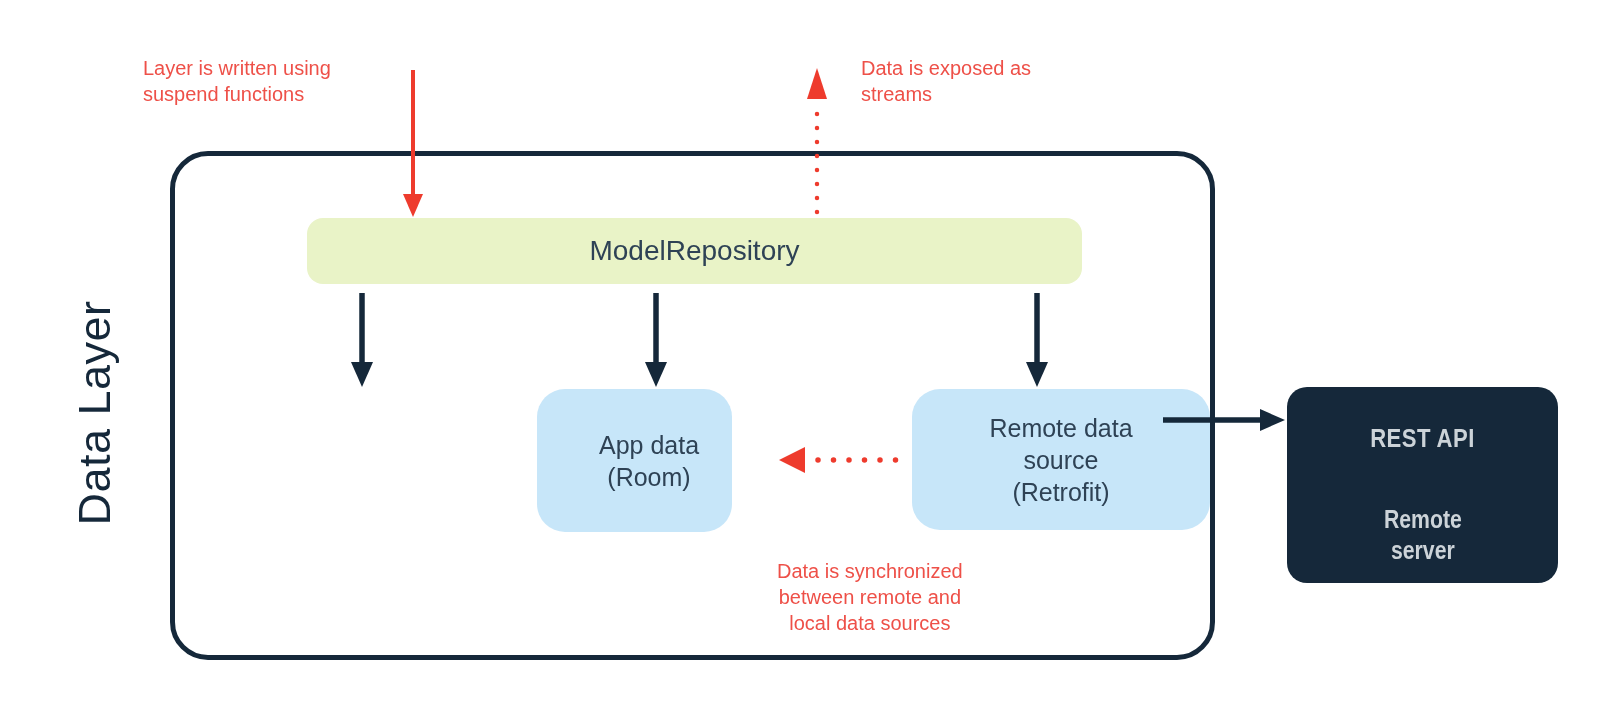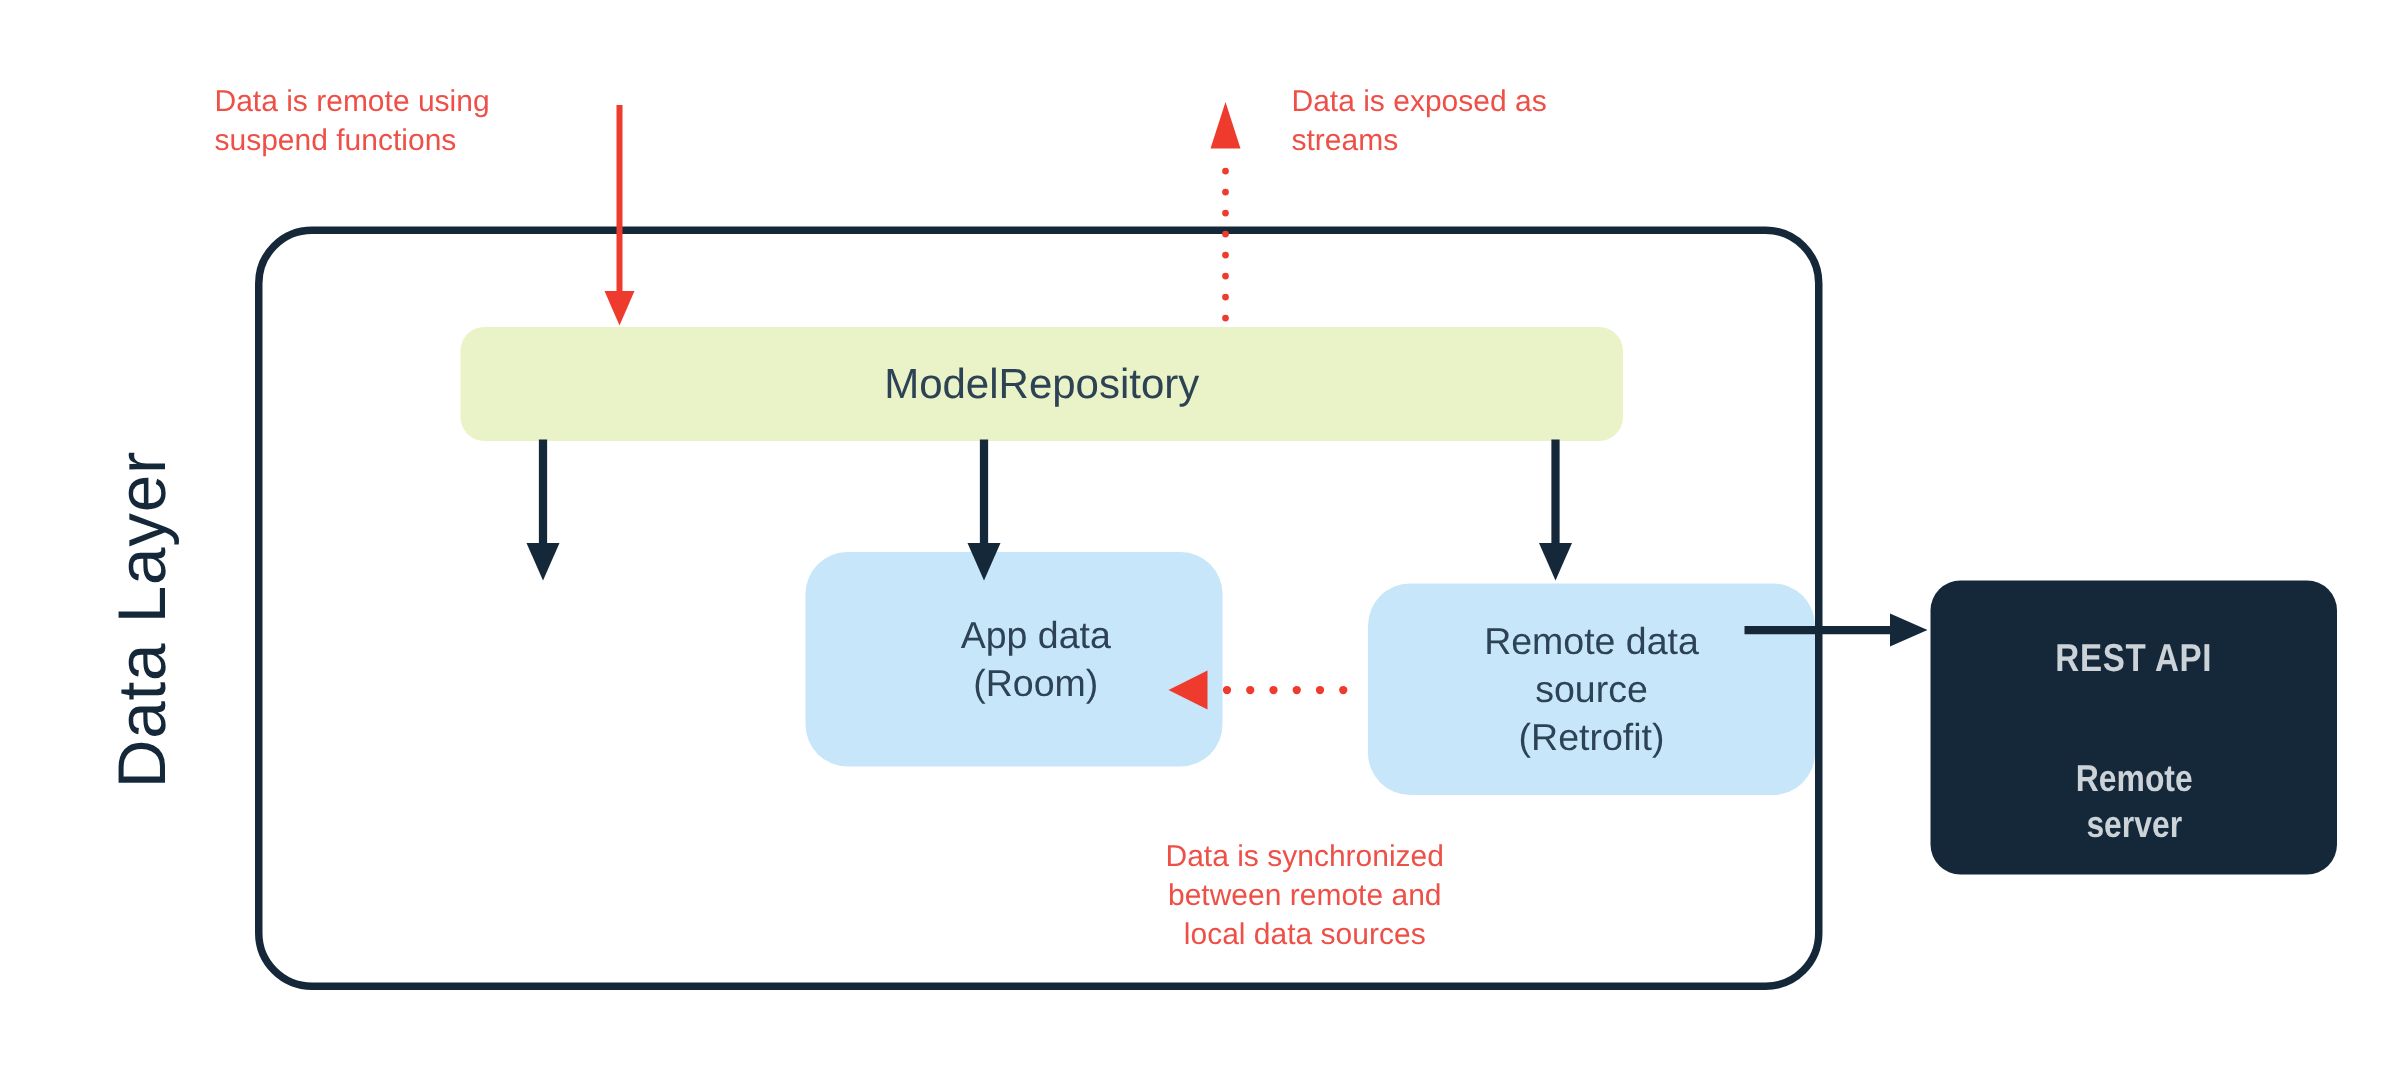--- a/index.html
+++ b/index.html
@@ -44,33 +44,33 @@
     justify-content: center;
     text-align: center;
     box-sizing: border-box;
     white-space: pre-line;
     color: var(--box-text, #2e4255);
   }
   .repo-box {
     left: 307px;
     top: 218px;
     width: 775px;
-    height: 76px;
+    height: 66px;
     background: var(--green, #e9f3c7);
     border-radius: 16px;
     font-size: 28px;
   }
   .blue-box {
     background: var(--blue, #c7e6f9);
     border-radius: 28px;
     font-size: 25px;
     line-height: 32px;
   }
   .blue-1 { left: 213px; top: 389px; width: 294px; height: 143px; }
-  .blue-2 { left: 537px; top: 368px; width: 278px; height: 143px; padding-left: 29px; }
+  .blue-2 { left: 537px; top: 389px; width: 195px; height: 143px; padding-left: 29px; }
   .blue-3 { left: 912px; top: 389px; width: 298px; height: 141px; }
   .rest-box {
     position: absolute;
     left: 1287px;
     top: 387px;
     width: 271px;
     height: 196px;
     background: var(--navy, #15283a);
     border-radius: 20px;
     color: var(--rest-text, #ccd3d8);
@@ -145,21 +145,21 @@
 source
 (Retrofit)</span>
   </div>
 
   <div class="rest-box">
     <div class="rest-line1">REST API</div>
     <div class="rest-line2">Remote
 server</div>
   </div>
 
-  <div class="annotation ann-write">Data is remote using
+  <div class="annotation ann-write">Layer is written using
 suspend functions</div>
   <div class="annotation ann-expose">Data is exposed as
 streams</div>
   <div class="annotation ann-sync">Data is synchronized
 between remote and
 local data sources</div>
 
   <svg class="arrows" viewBox="0 0 1600 714">
 
     <g>

